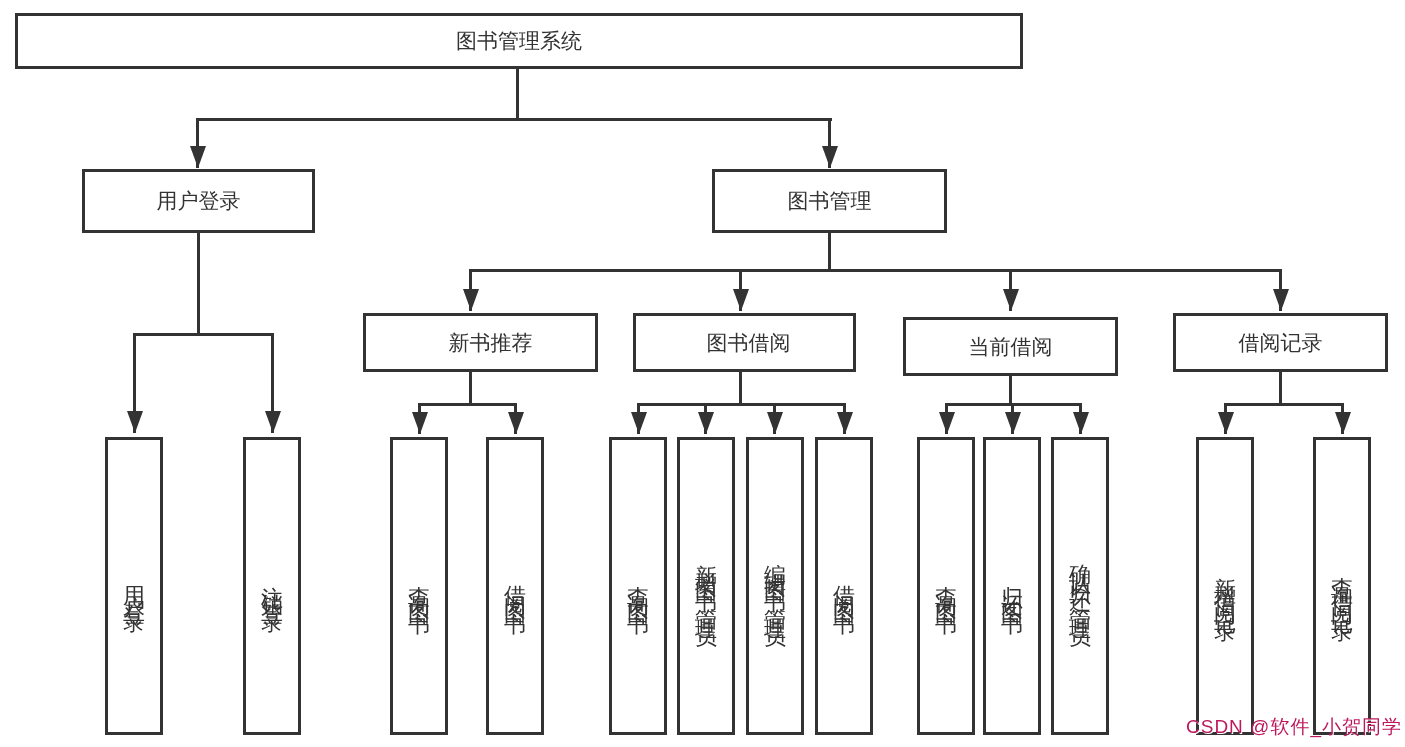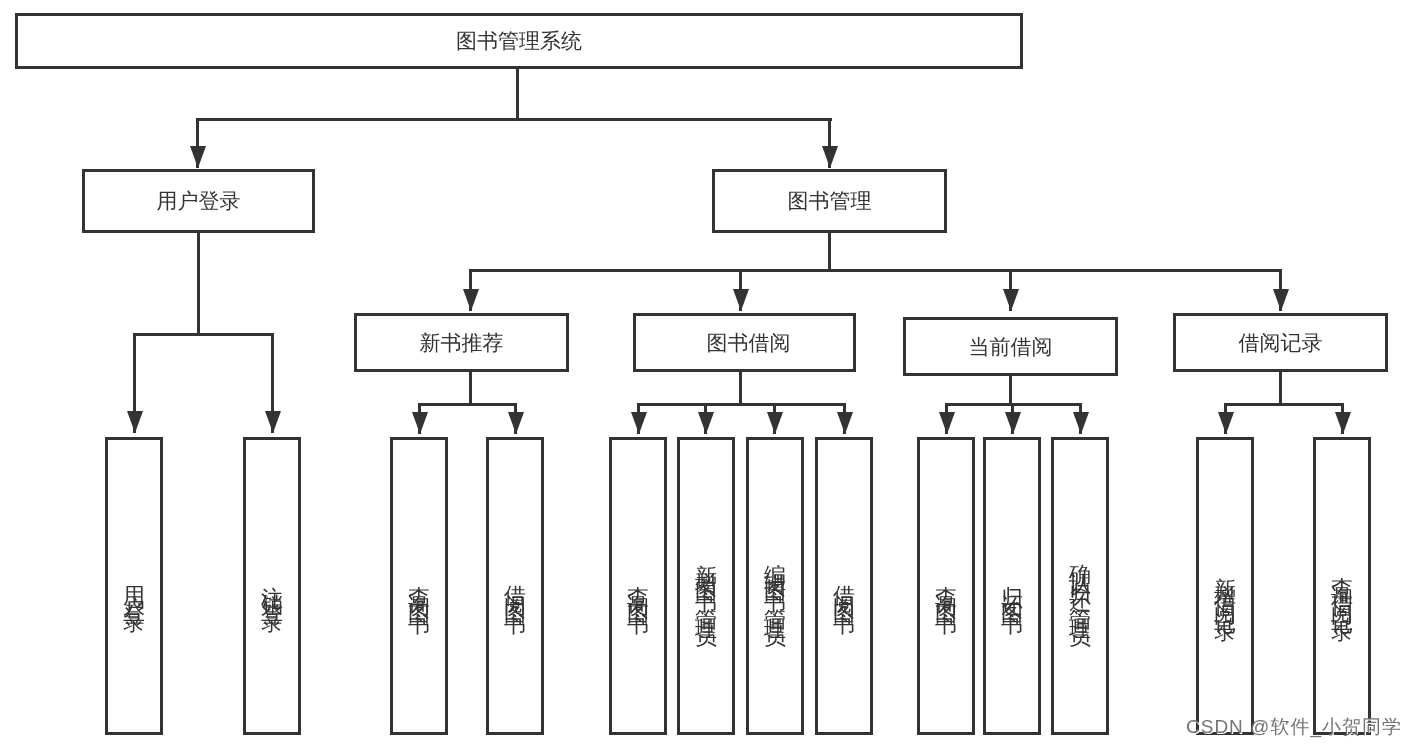--- a/index.html
+++ b/index.html
@@ -56,38 +56,38 @@
     transform:translateX(-50%);
     width:0; height:0;
     border-left:8px solid transparent;
     border-right:8px solid transparent;
     border-top:22px solid #333333;
   }
   .watermark {
     position:absolute;
     left:1186px; top:714px;
     font-size:19px;
-    color:#737373;
+    color:#be185d;
     letter-spacing:1px;
     white-space:nowrap;
     z-index:5;
     text-shadow:1px 1px 0 #ffffff;
   }
 </style>
 </head>
 <body>
 
 <div class="canvas">
 
   <div class="box" style="left:15px; top:13px; width:1002px; height:50px;">图书管理系统</div>
 
   <div class="box" style="left:82px; top:169px; width:227px; height:58px;">用户登录</div>
   <div class="box" style="left:712px; top:169px; width:229px; height:58px;">图书管理</div>
 
-  <div class="box" style="left:354px; top:313px; width:209px; height:53px;">新书推荐</div>
+  <div class="box" style="left:363px; top:313px; width:209px; height:53px;padding-left:20px;">新书推荐</div>
   <div class="box" style="left:633px; top:313px; width:209px; height:53px;padding-left:8px;">图书借阅</div>
   <div class="box" style="left:903px; top:317px; width:209px; height:53px;">当前借阅</div>
   <div class="box" style="left:1173px; top:313px; width:209px; height:53px;">借阅记录</div>
 
   <div class="leaf" style="left:105px;">
       <span>用户登录</span>
     </div>
   <div class="leaf" style="left:243px;">
       <span>注销登录</span>
     </div>

